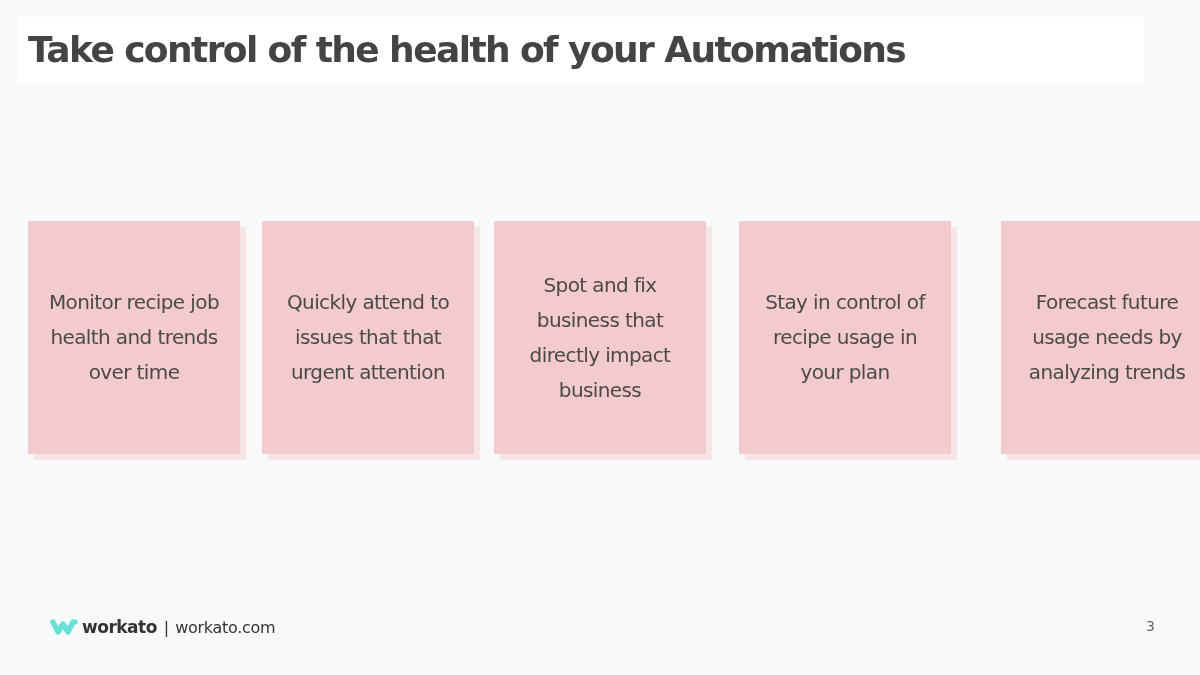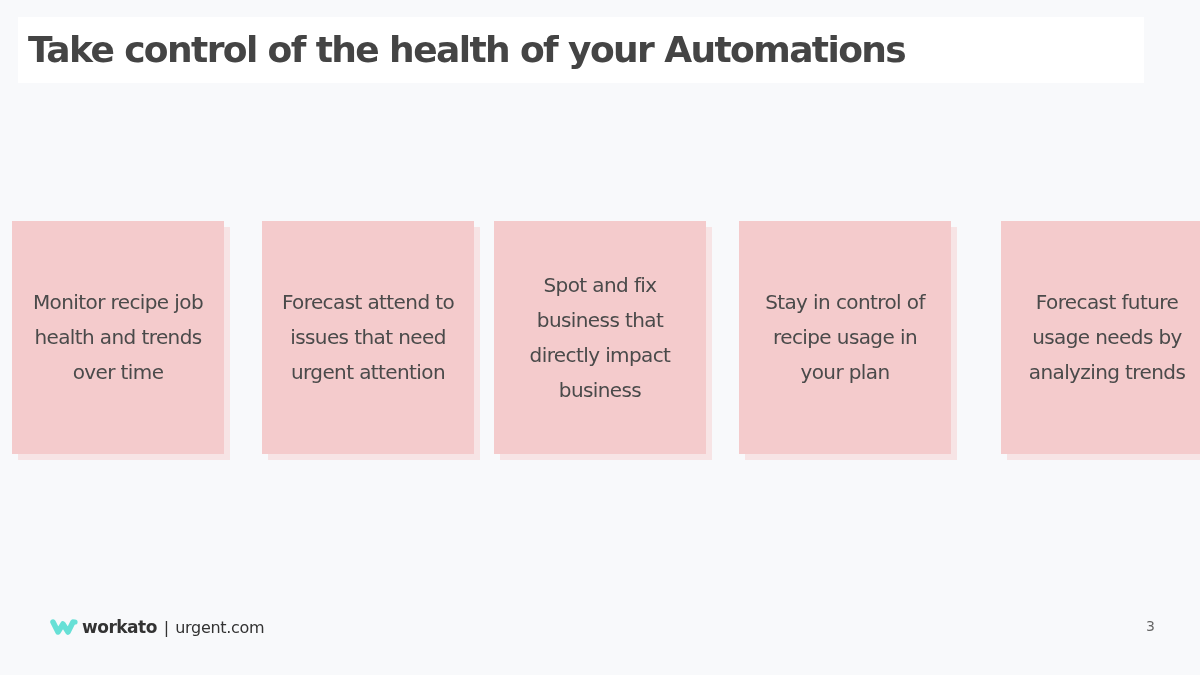--- a/index.html
+++ b/index.html
@@ -112,31 +112,31 @@
       color: #666666;
     }
   </style>
 </head>
 <body>
 
 <div class="title-box">
   <h1 class="title">Take control of the health of your Automations</h1>
 </div>
 
-<div class="card-wrap" style="left:12px;text-decoration:underline;">
+<div class="card-wrap" style="left:28px;text-decoration:underline;">
   <div class="card-shadow"></div>
   <div class="card">
     <div class="card-text">Monitor recipe job health and trends over time</div>
   </div>
 </div>
 
 <div class="card-wrap" style="left:262px;">
   <div class="card-shadow"></div>
   <div class="card">
-    <div class="card-text">Forecast attend to issues that need urgent attention</div>
+    <div class="card-text">Quickly attend to issues that that urgent attention</div>
   </div>
 </div>
 
 <div class="card-wrap" style="left:494px;">
   <div class="card-shadow"></div>
   <div class="card">
     <div class="card-text">Spot and fix business that directly impact business</div>
   </div>
 </div>
 
@@ -156,16 +156,16 @@
 
 <div class="footer">
   <span class="logo-icon">
     <svg width="28" height="20" viewBox="0 0 28 20">
       <path d="M3 5 L8 15 L13 7 L18 15 L23 5" fill="none" stroke="#67e0d6" stroke-width="5.5" stroke-linecap="round" stroke-linejoin="round"></path>
       <circle cx="25" cy="5" r="2.6" fill="#67e0d6"></circle>
     </svg>
   </span>
   <span class="brand">workato</span>
   <span class="sep">|</span>
-  <span class="site">urgent.com</span>
+  <span class="site">workato.com</span>
 </div>
 
 <div class="page-number">3</div>
 
 </body></html>

